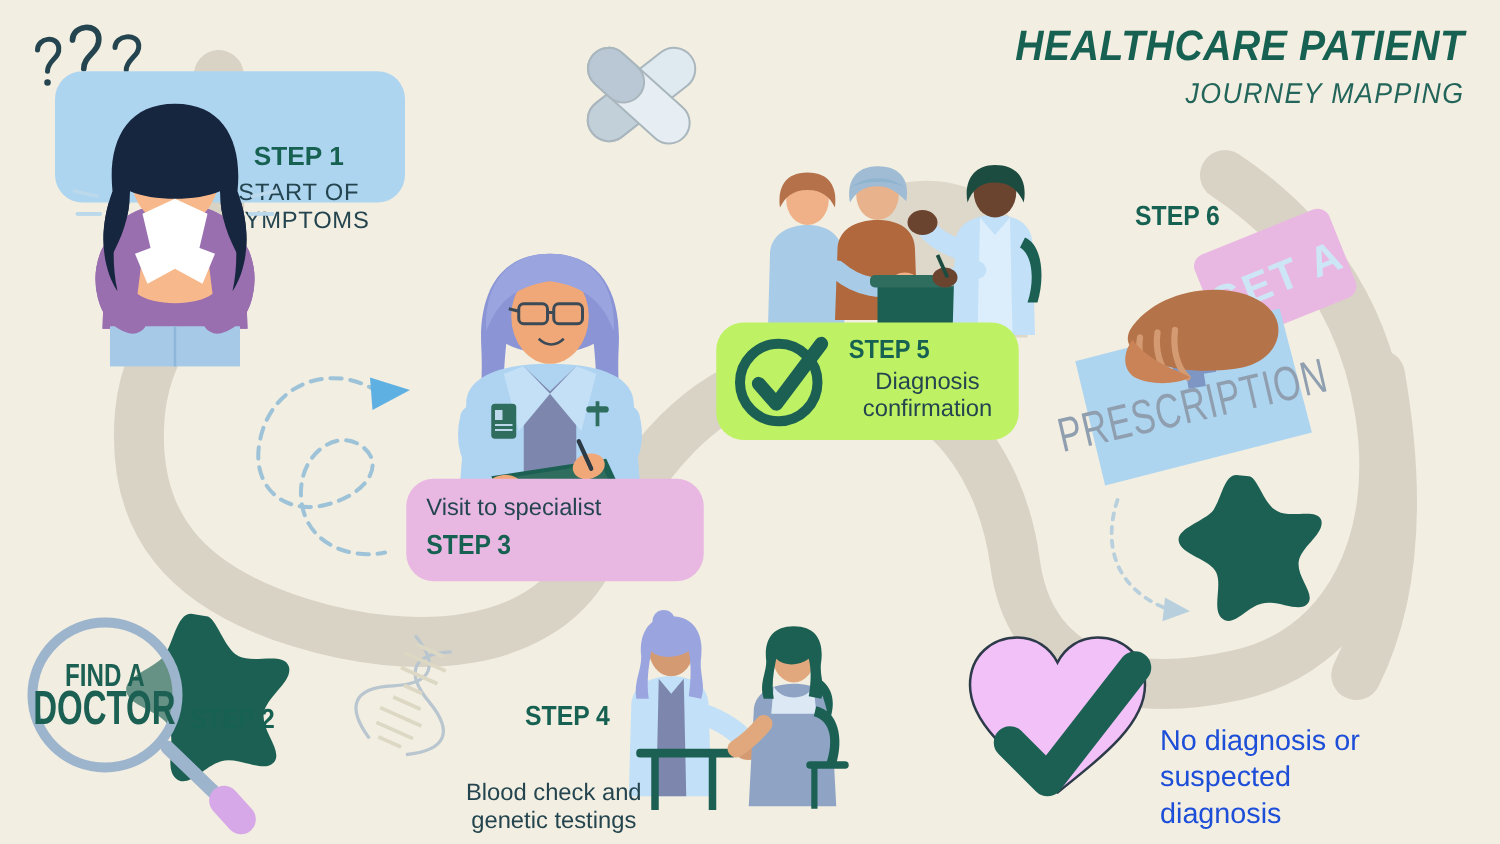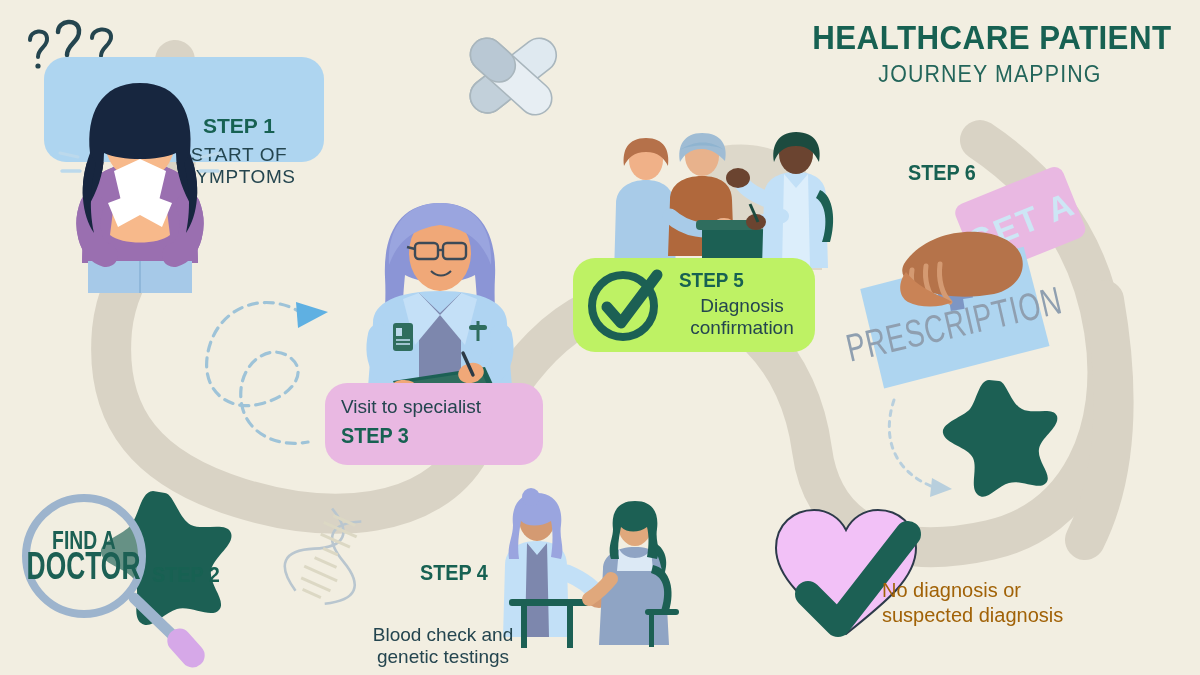--- a/index.html
+++ b/index.html
@@ -12,21 +12,21 @@
     width: 1200px;
     height: 675px;
     background: #f2eee1;
     overflow: hidden;
     font-family: "Liberation Sans", sans-serif;
   }
   .layer { position: absolute; top: 0; left: 0; width: 1200px; height: 675px; }
   .abs { position: absolute; }
 
   
-  #title-block { right: 28px; top: 20px; text-align: center; }
+  #title-block { right: 28px; top: 20px; text-align: right; font-style: italic; }
   #main-title {
     font-family: "Liberation Sans", sans-serif;
     font-weight: bold;
     font-size: 34px;
     letter-spacing: 0.5px;
     color: #176152;
     transform: scaleX(0.92);
     transform-origin: right center;
     line-height: 1.05;
     white-space: nowrap;
@@ -71,38 +71,38 @@
   
   #card-step1 { left: 44px; top: 57px; width: 280px; height: 105px; }
   #step1-texts { position: absolute; left: 120px; top: 14px; text-align: center; width: 150px;}
   #step1-label { text-align: center; transform: none; margin-top: 43px; }
   #step1-desc { text-align: center; margin-top: 6px; letter-spacing: .6px;}
 
   
   #step2-label { left: 152px; top: 562px; font-size: 22px; }
 
   
-  #card-step3 { left: 325px; top: 383px; width: 218px; height: 82px; }
+  #card-step3 { left: 325px; top: 383px; width: 238px; height: 82px; }
   #step3-desc { position:absolute; left: 16px; top: 13px; }
   #step3-label { position:absolute; left: 16px; top: 40px; font-size: 22px; }
 
   
   #step4-label { left: 420px; top: 560px; font-size: 22px; }
   #step4-desc { left: 348px; top: 592px; text-align: center; width: 190px; margin-top: 32px; }
 
   
   #card-step5 { left: 573px; top: 258px; width: 242px; height: 94px; }
   #step5-label { position: absolute; left: 106px; top: 10px; font-size: 21px; }
   #step5-desc { position: absolute; left: 96px; top: 37px; text-align: center; }
 
   
   #step6-label { left: 908px; top: 160px; font-size: 22px; }
 
   
-  #outcome-text { left: 882px; top: 578px; width: 200px; font-size: 20px; color:#a16207; line-height: 1.25; }
+  #outcome-text { left: 928px; top: 578px; width: 200px; font-size: 23px; color:#1d4ed8; line-height: 1.25; }
 
   svg { display: block; overflow: visible; }
 </style>
 </head>
 <body>
 
 <div id="slide">
 
   <svg class="layer" viewBox="0 0 1200 675">
 

